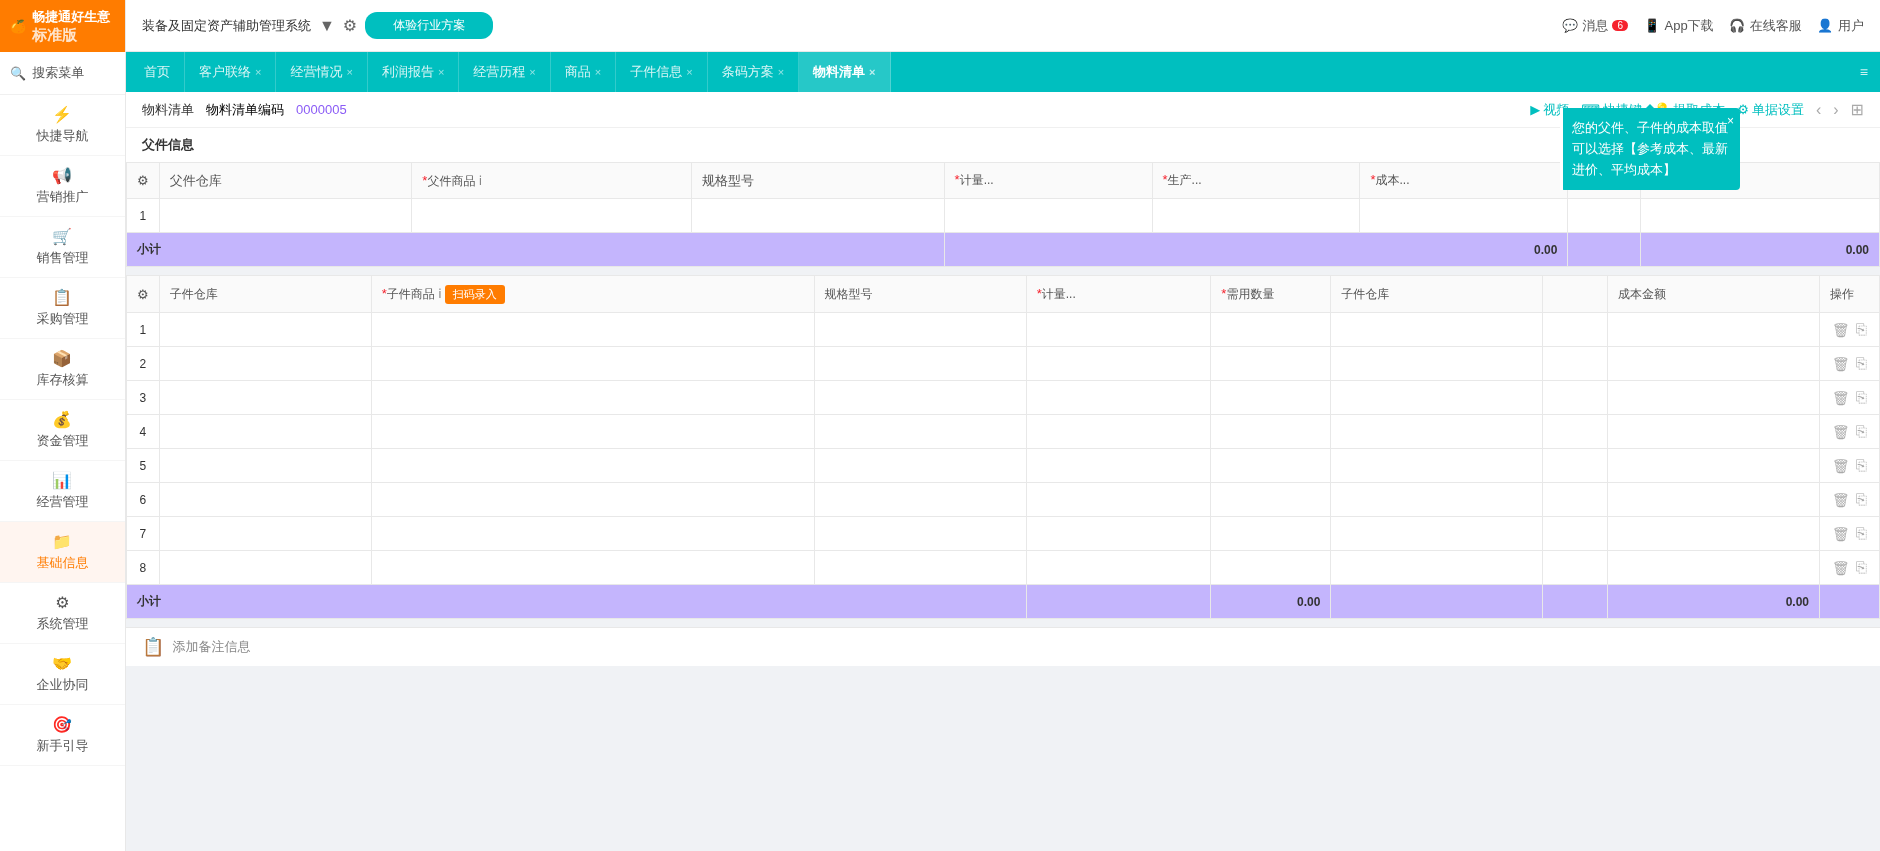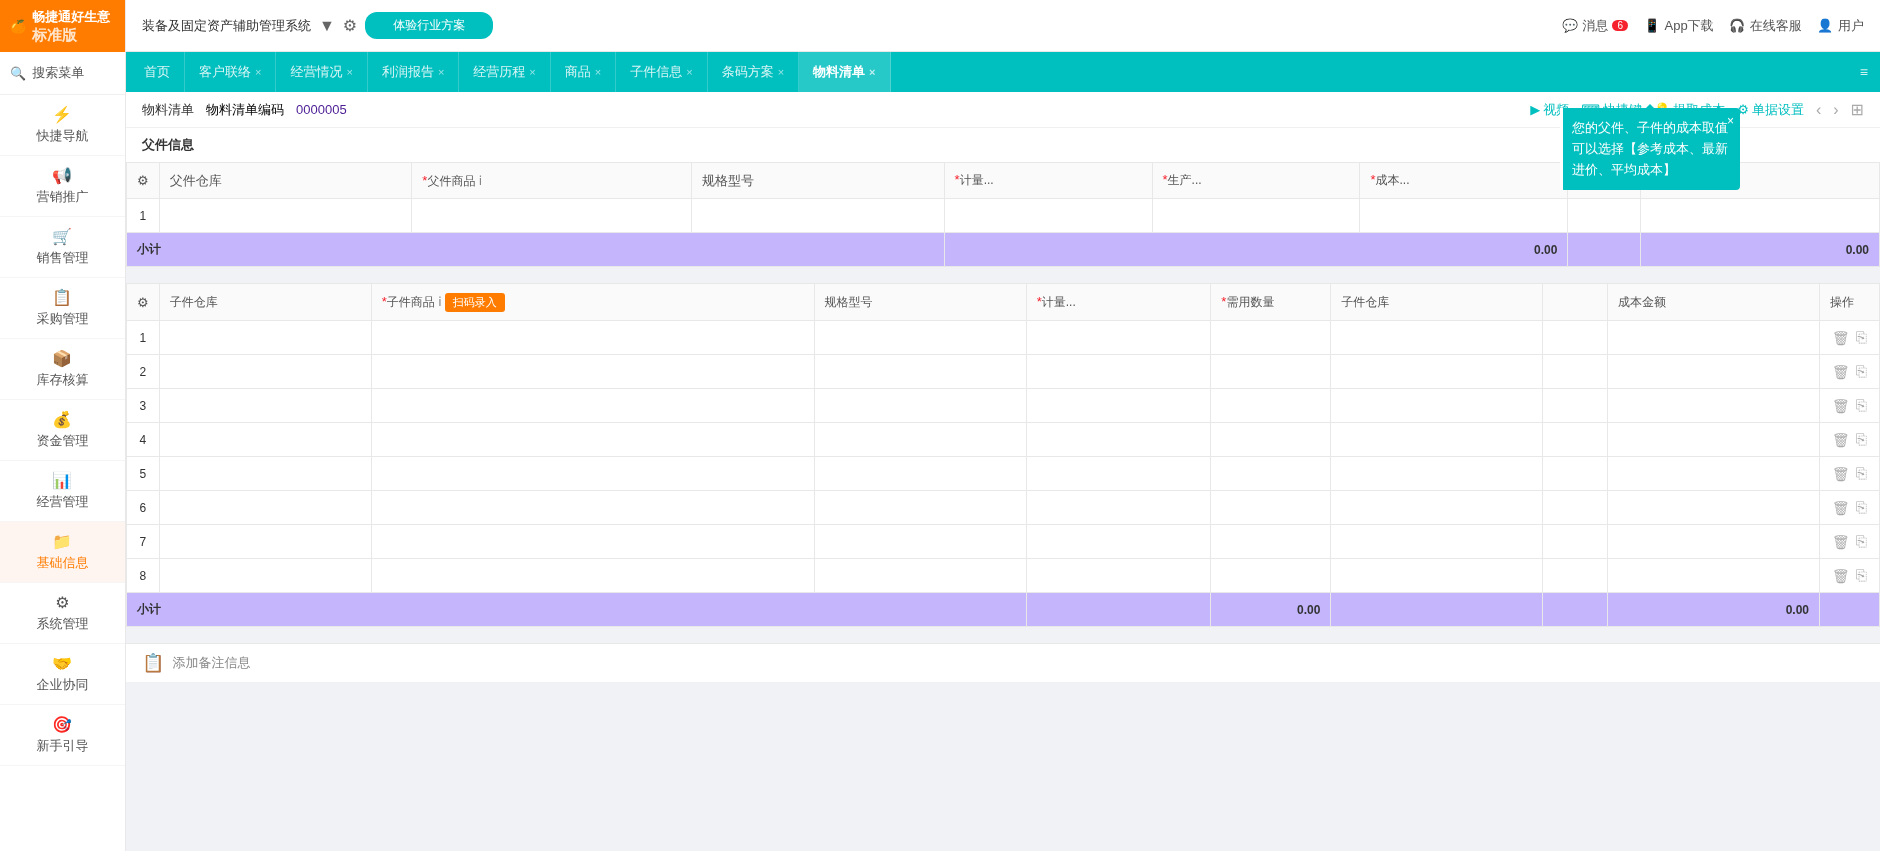--- a/index.html
+++ b/index.html
@@ -129,24 +129,24 @@
     .sub-header-actions {
       margin-left: auto;
       display: flex;
       align-items: center;
       gap: 12px;
       color: #00bfbf;
       font-size: 12px;
     }
     .sub-header-action { display: flex; align-items: center; gap: 3px; cursor: pointer; }
     .sub-breadcrumb { color: #333; font-size: 13px; }
-    .sub-breadcrumb-code { color: #4c1d95; text-align: center; }
-
-    
-    .section { margin: 0 0 16px 0; }
+    .sub-breadcrumb-code { color: #8b5cf6; text-align: center; }
+
+    
+    .section { margin: 0 0 8px 0; }
     .section-title {
       padding: 8px 16px;
       font-weight: bold;
       color: #333;
       font-size: 13px;
       background: #fff;
     }
 
     
     .data-table { width: 100%; border-collapse: collapse; background: #fff; }

